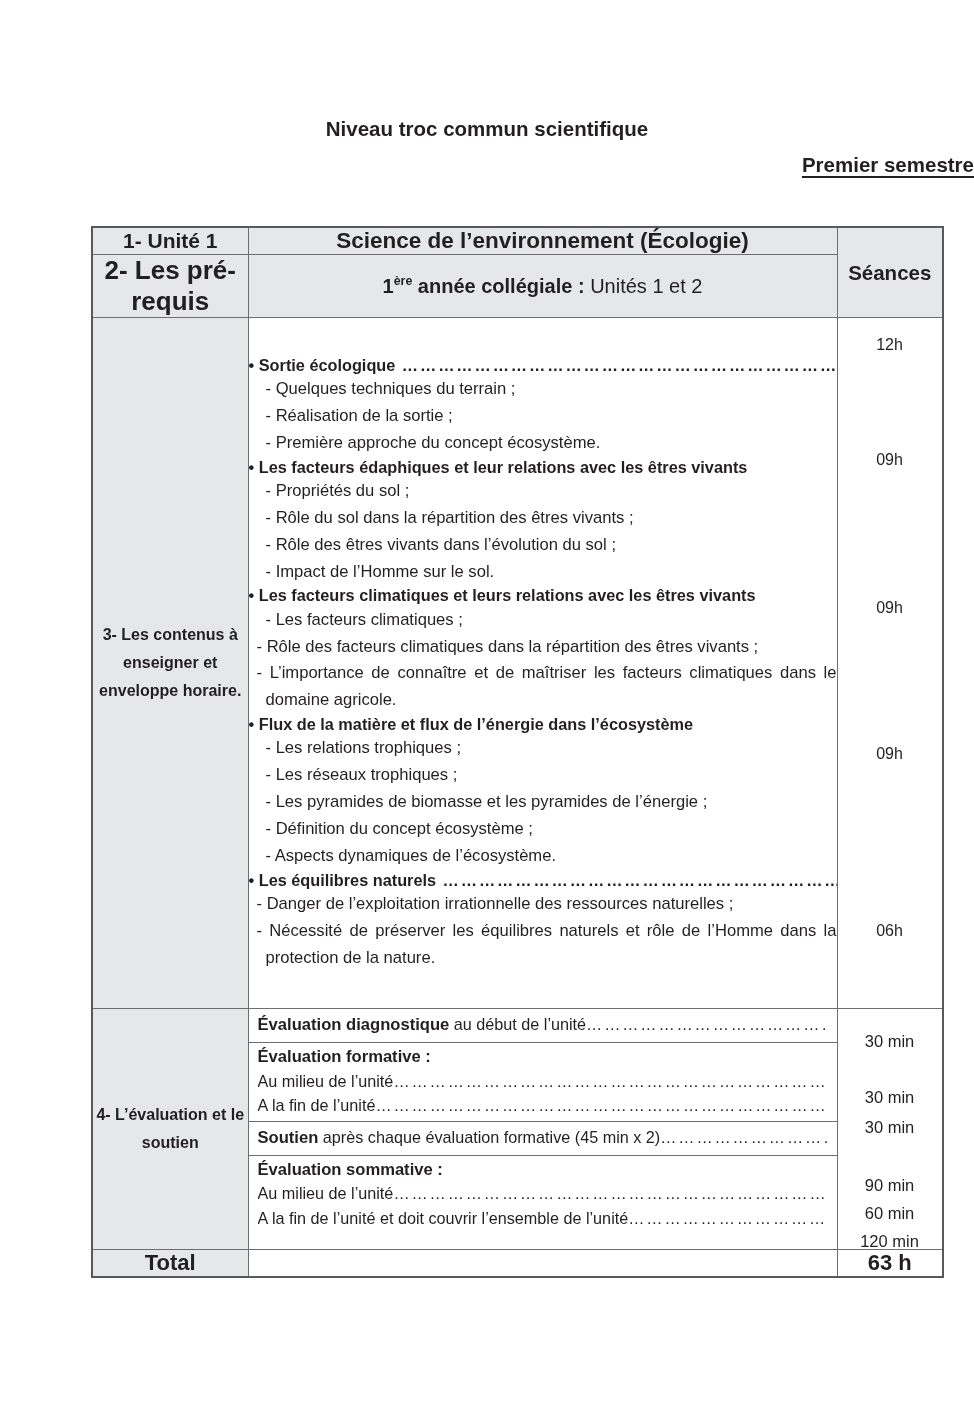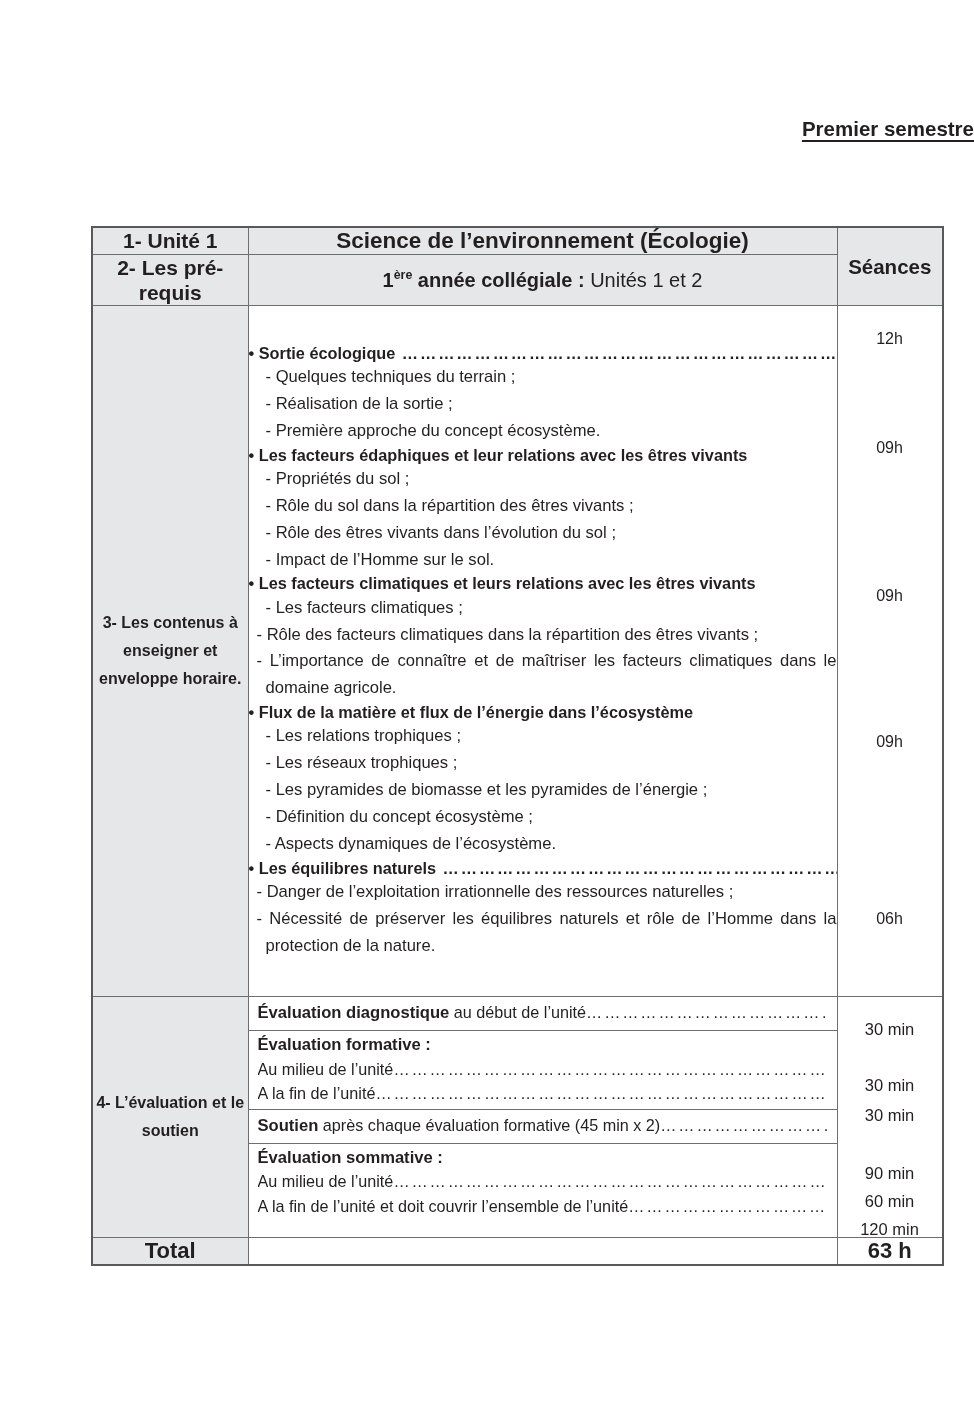--- a/index.html
+++ b/index.html
@@ -66,21 +66,21 @@
 
   .gray{background:#e6e7e8;}
 
   .hcell{
     text-align:center;
     font-weight:bold;
     padding:5px 4px;
   }
   .h-unite{font-size:21px;line-height:1.15;}
   .h-sci{font-size:22.5px;line-height:1.15;}
-  .h-prereq{font-size:21px;line-height:1.2;padding:4px 6px;}
+  .h-prereq{font-size:26px;line-height:1.2;padding:4px 6px;}
   .h-annee{font-size:20px;line-height:1.2;}
   .h-annee .light{font-weight:normal;}
   .h-seances{font-size:20.5px;}
   sup.ere{font-size:0.62em;vertical-align:super;}
 
   .sidelabel{
     text-align:center;
     font-weight:bold;
     font-size:16px;
     line-height:1.75;
@@ -168,20 +168,21 @@
     padding:0;vertical-align:top;
   }
   .se-row{display:block;}
 </style>
 </head>
 <body>
 
 <div class="page">
 
   <div class="doc-head">
+    <div class="l2">Niveau troc commun scientifique</div>
     <div class="l3">Premier semestre</div>
   </div>
 
   <div class="tbl-wrap">
     <table class="prog">
       <colgroup>
         <col class="c-left">
           <col class="c-mid">
           <col class="c-right">
       </colgroup>
@@ -233,21 +234,21 @@
                 </div>
                 <div class="blk">
                   <div class="bhead"><span class="bullet">• </span><span>Les équilibres naturels</span><span class="dots"> …………………………………………………………………………………………………………………………</span></div>
                   <div class="sub just">- Danger de l’exploitation irrationnelle des ressources naturelles ;</div>
                   <div class="sub just">- Nécessité de préserver les équilibres naturels et rôle de l’Homme dans la protection de la nature.</div>
                 </div>
               </div>
           </td>
           <td class="seances-cell">
             <div id="contents-seances" style="position: relative; height: 690px;">
-                <div class="sp" style="position: absolute; width: 104px; top: 24px;">12h</div>
+                <div class="sp" style="position: absolute; width: 104px; top: 18px;">12h</div>
                 <div class="sp" style="position: absolute; width: 104px; top: 133px;">09h</div>
                 <div class="sp" style="position: absolute; width: 104px; top: 281px;">09h</div>
                 <div class="sp" style="position: absolute; width: 104px; top: 427px;">09h</div>
                 <div class="sp" style="position: absolute; width: 104px; top: 604px;">06h</div>
               </div>
           </td>
         </tr>
 
         <tr>
           <td class="gray sidelabel"><span id="evaluation-label">4- L’évaluation et le soutien</span></td>

